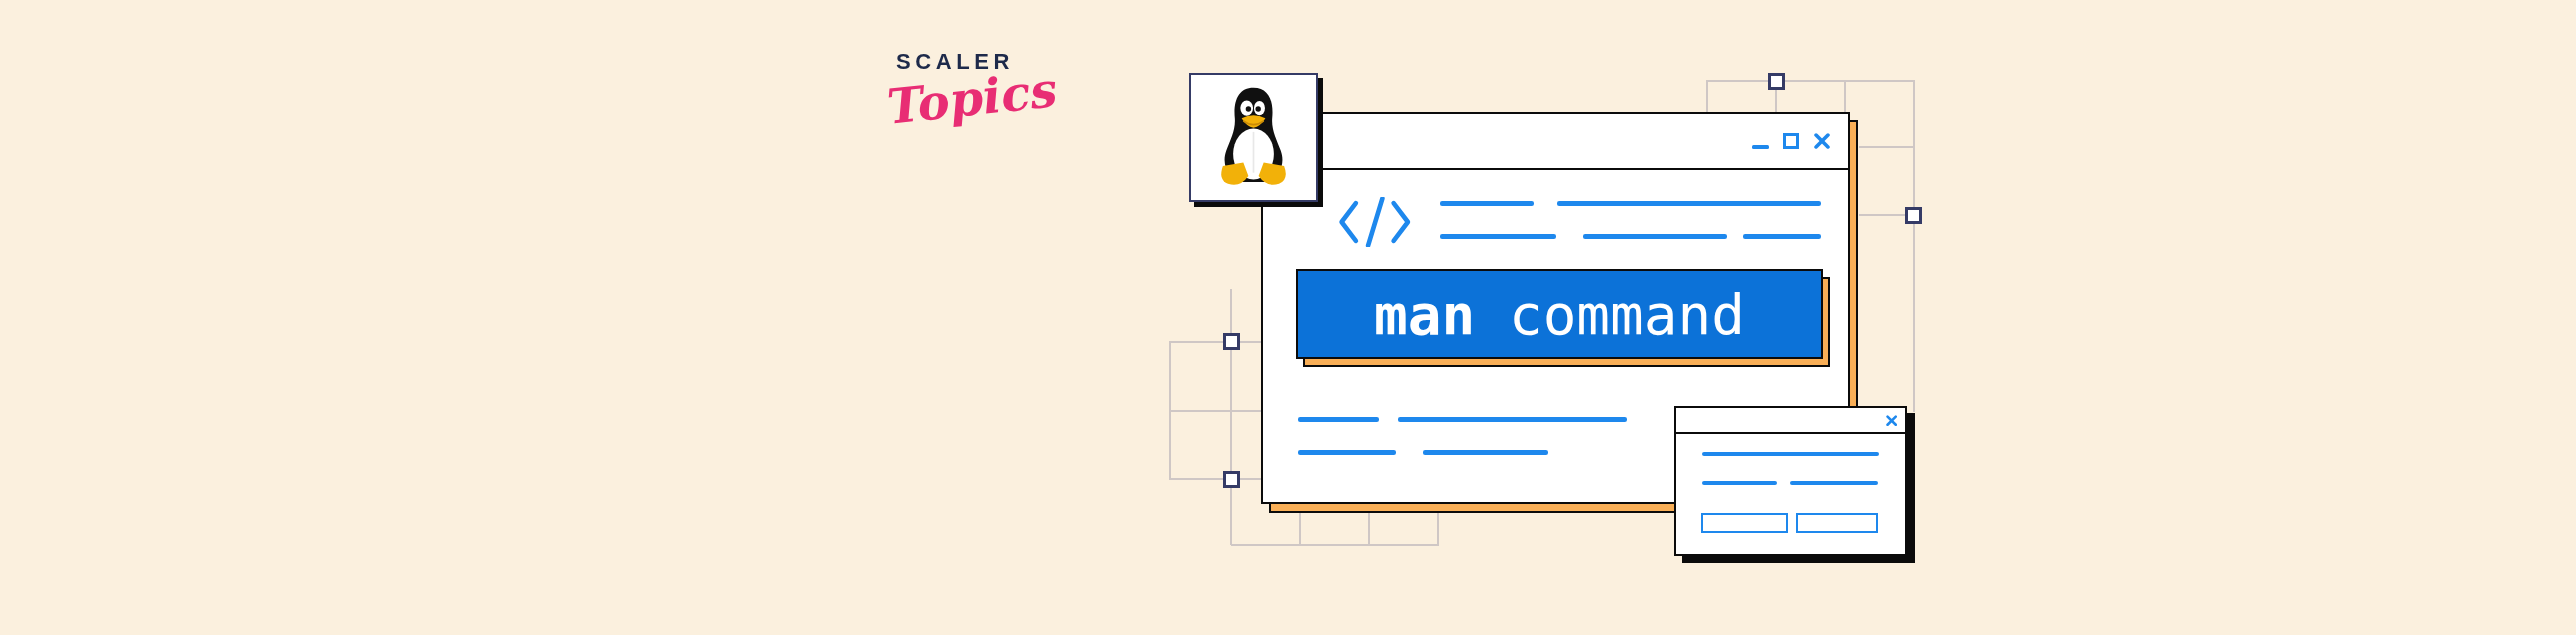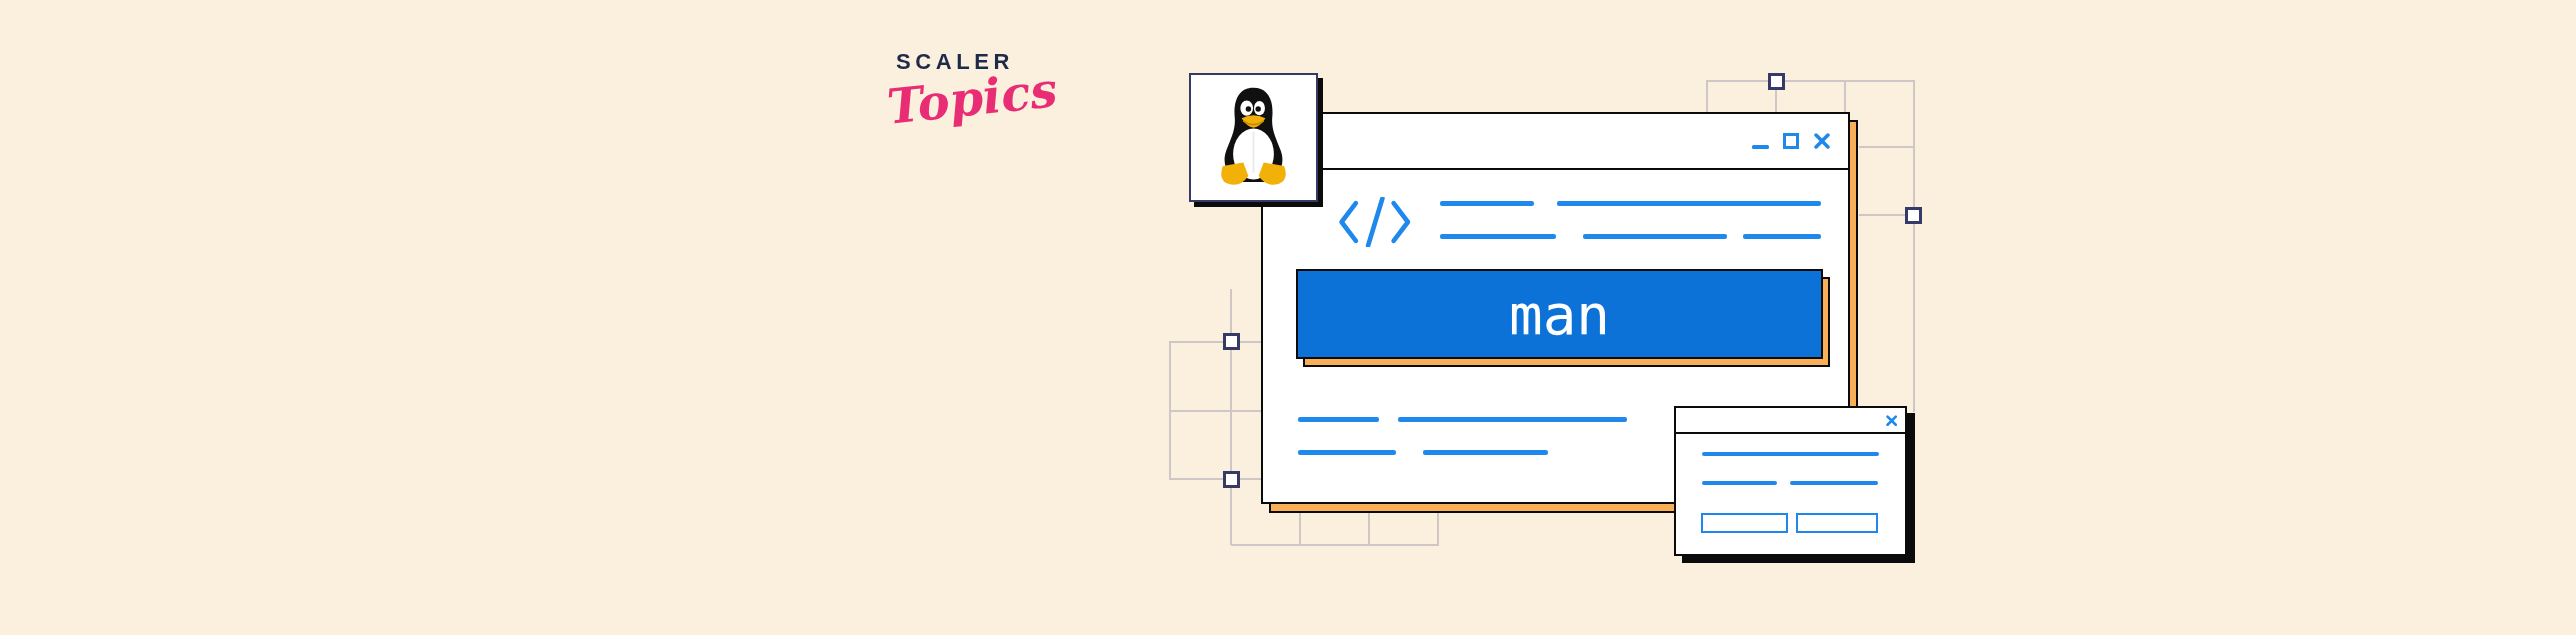--- a/index.html
+++ b/index.html
@@ -39,21 +39,21 @@
     position:absolute;height:19.6px;box-sizing:border-box;
     background:#FFFFFF;border:2.1px solid #1E88ED;
   }
   
   .banner{
     position:absolute;display:flex;align-items:center;justify-content:center;
     background:#0C72D8;border:2.1px solid #0B0B0B;box-sizing:border-box;
     color:#FFFFFF;font-family:"DejaVu Sans Mono", monospace;font-size:56px;
     white-space:pre;
   }
-  .banner .kw{font-weight:normal;}
+  .banner .kw{font-weight:bold;}
   
   .logo-brand{
     position:absolute;left:896px;top:49px;
     font-size:22px;font-weight:bold;letter-spacing:4.6px;color:#1E2A4A;
   }
   .logo-product{
     position:absolute;left:887px;top:70px;
     font-family:"DejaVu Serif", serif;font-style:italic;font-weight:bold;
     font-size:48px;color:#E82D74;transform:rotate(-6deg);
   }
@@ -121,21 +121,21 @@
     <div class="bl" style="left:480px;top:120px;width:78px;"></div>
 
     <div class="bl" style="left:35px;top:303px;width:81px;"></div>
     <div class="bl" style="left:135px;top:303px;width:229px;"></div>
     <div class="bl" style="left:35px;top:336px;width:98px;"></div>
     <div class="bl" style="left:160px;top:336px;width:125px;"></div>
   </div>
 
   <div class="shadow-orange" style="left:1303px;top:277px;width:527px;height:90px;"></div>
   <div class="banner" style="left:1296px;top:269px;width:527px;height:90px;">
-    <span class="kw">man</span>
+    <span class="kw">man</span><span> command</span>
   </div>
 
   <div class="shadow-black" style="left:1194px;top:78px;width:129px;height:129px;"></div>
   <div style="position:absolute;left:1189px;top:73px;width:129px;height:129px;box-sizing:border-box;background:#FFFFFF;border:2.6px solid #353B66;">
     <div style="position:absolute;left:19.6px;top:9.3px;">
       <svg width="85" height="106" viewBox="0 0 100 124">
 
         <path d="M50 4 C32 4 26 20 28 40 C29 54 23 64 18 78 C11 97 23 112 38 115 L62 115 C77 112 89 97 82 78 C77 64 71 54 72 40 C74 20 68 4 50 4 Z" fill="#101010"></path>
 
         <ellipse cx="50" cy="82" rx="24" ry="30" fill="#FFFFFF"></ellipse>

